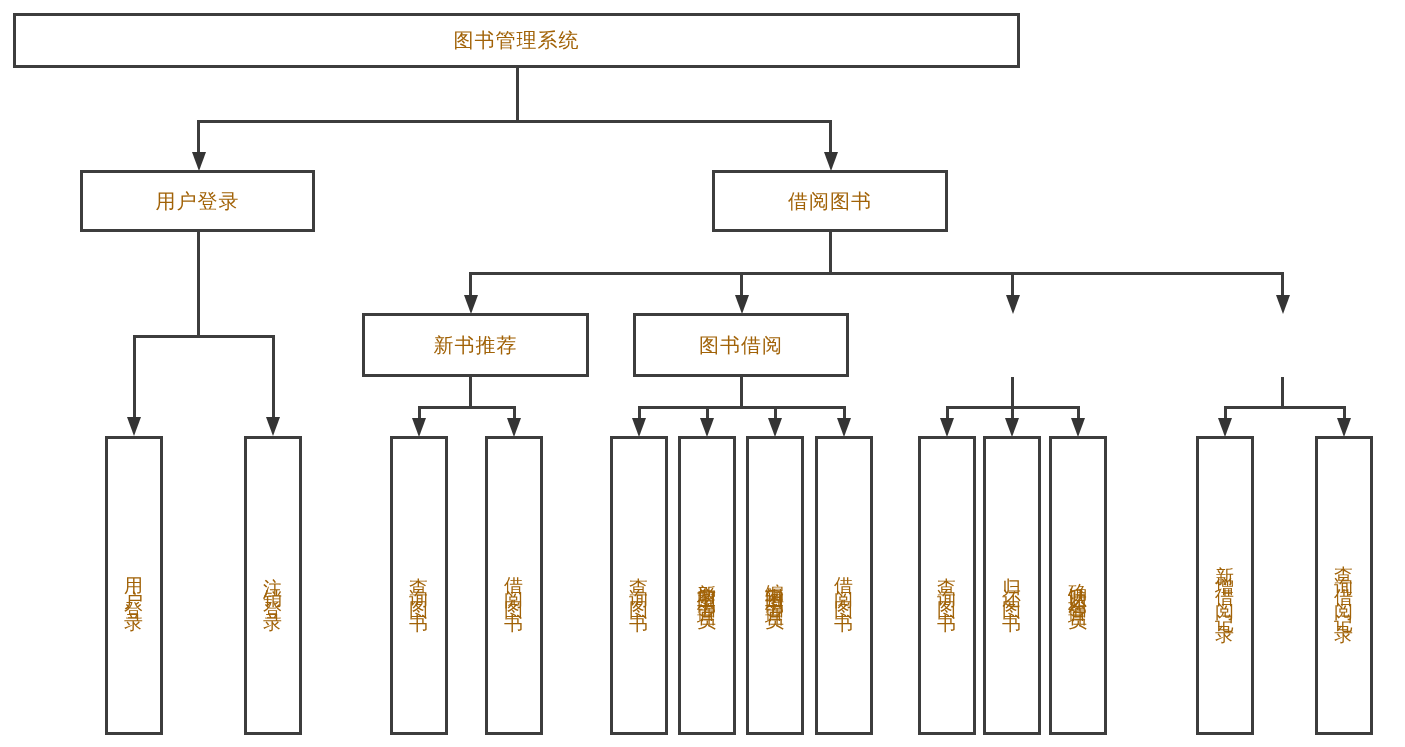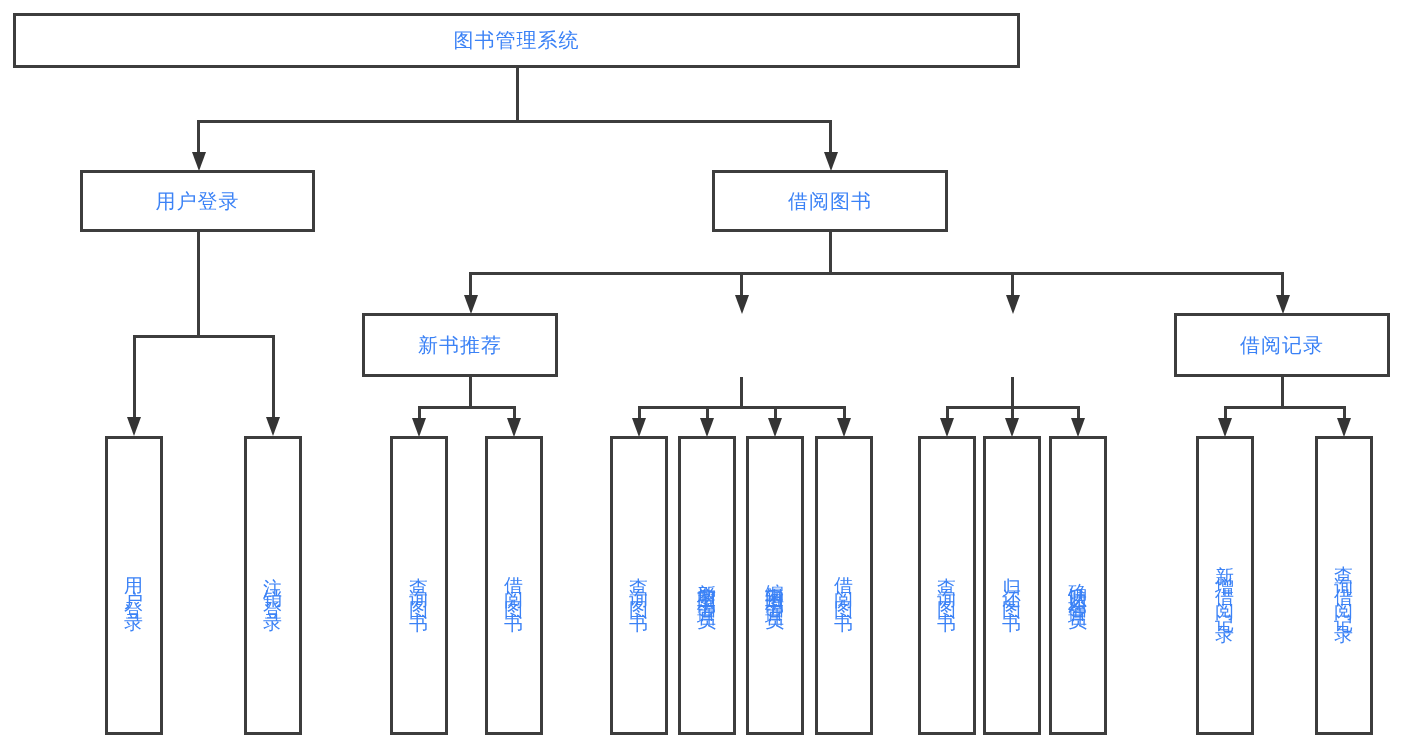--- a/index.html
+++ b/index.html
@@ -3,21 +3,21 @@
 <meta charset="utf-8">
 <style>
   html,body{margin:0;padding:0;background:#ffffff;}
   #canvas{
     position:relative;width:1405px;height:747px;background:#ffffff;overflow:hidden;
     font-family:"Liberation Sans","DejaVu Sans",sans-serif;
   }
   .node{
     position:absolute;box-sizing:border-box;background:#ffffff;
     border:3px solid #3d3d3d;display:flex;align-items:center;justify-content:center;
-    color:#3b82f6;font-size:20px;letter-spacing:1px;z-index:2;
+    color:#a16207;font-size:20px;letter-spacing:1px;z-index:2;
   }
   .leaf{font-size:19px;width:58px;height:299px;top:436px;}
   .vtext{writing-mode:vertical-rl;text-orientation:mixed;letter-spacing:12px;line-height:1;}
   .vtext.dense{letter-spacing:4px;}
   .vline{position:absolute;width:3px;background:#3d3d3d;z-index:1;}
   .hline{position:absolute;height:3px;background:#3d3d3d;z-index:1;}
   .arw{
     position:absolute;width:0;height:0;z-index:1;
     border-left:7px solid transparent;border-right:7px solid transparent;
     border-top:19px solid #343434;
@@ -37,25 +37,25 @@
   </div>
 
   <div class="node" style="left:80px;top:170px;width:235px;height:62px;">
     <span>用户登录</span>
   </div>
 
   <div class="node" style="left:712px;top:170px;width:236px;height:62px;">
     <span>借阅图书</span>
   </div>
 
-  <div class="node" style="left:362px;top:313px;width:196px;height:64px;">
+  <div class="node" style="left:362px;top:313px;width:227px;height:64px;">
     <span>新书推荐</span>
   </div>
-  <div class="node" style="left:1174px;top:313px;width:216px;height:64px;">
-    <span>借阅记录</span>
+  <div class="node" style="left:633px;top:313px;width:216px;height:64px;">
+    <span>图书借阅</span>
   </div>
 
   <div class="node leaf" style="left:105px;">
     <span class="vtext">用户登录</span>
   </div>
   <div class="node leaf" style="left:244px;">
     <span class="vtext">注销登录</span>
   </div>
 
   <div class="node leaf" style="left:390px;">

